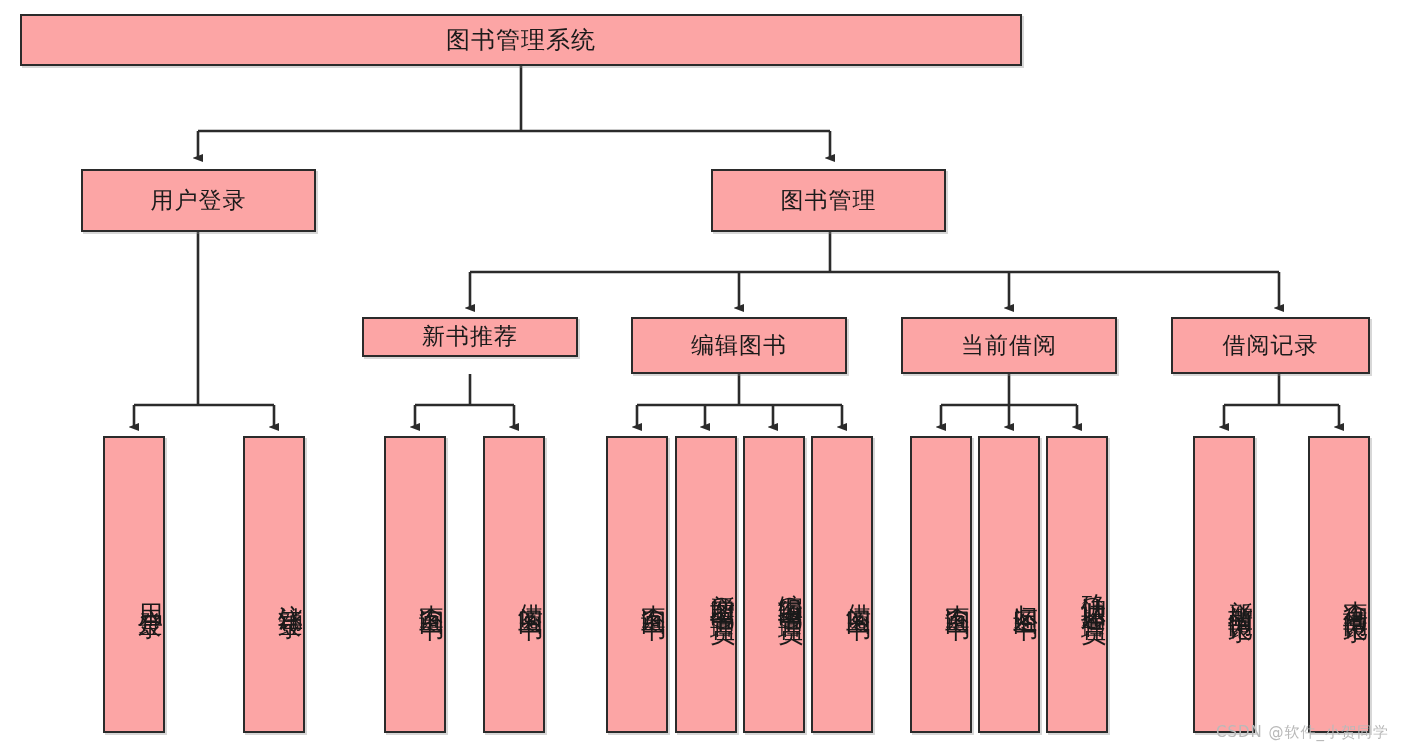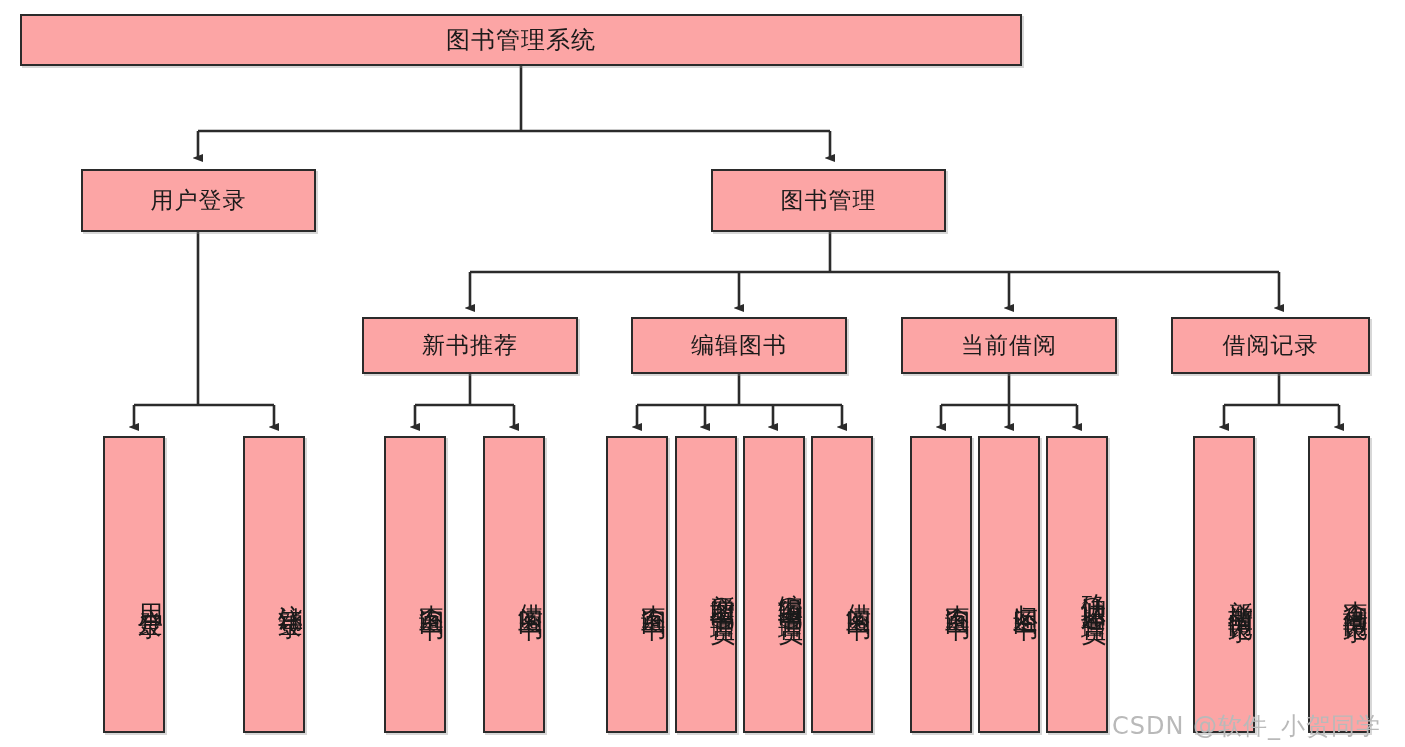--- a/index.html
+++ b/index.html
@@ -54,23 +54,23 @@
     align-items: flex-start;
     justify-content: center;
   }
   .node.v .vlabel {
     writing-mode: vertical-rl;
     text-orientation: upright;
     white-space: nowrap;
   }
   .watermark {
     position: absolute;
-    right: 24px;
+    right: 16px;
     bottom: 5px;
-    font-size: 24px;
+    font-size: 15px;
     color: #b9b9b9;
     letter-spacing: 1px;
     white-space: nowrap;
   }
 </style>
 </head>
 <body>
 
 <div id="canvas">
 
@@ -123,21 +123,21 @@
       <path d="M1339,405 L1339,427" marker-end="url(#arrow)"></path>
     </g>
   </svg>
 
   <div class="node h big" style="left:20px; top:14px; width:1002px; height:52px;">图书管理系统</div>
 
   <div class="node h" style="left:81px; top:169px; width:235px; height:63px;">用户登录</div>
 
   <div class="node h" style="left:711px; top:169px; width:235px; height:63px;">图书管理</div>
 
-  <div class="node h" style="left:362px; top:317px; width:216px; height:57px;">新书推荐</div>
+  <div class="node h" style="left:362px; top:317px; width:216px; height:40px;">新书推荐</div>
 
   <div class="node h" style="left:631px; top:317px; width:216px; height:57px;">编辑图书</div>
 
   <div class="node h" style="left:901px; top:317px; width:216px; height:57px;">当前借阅</div>
 
   <div class="node h" style="left:1171px; top:317px; width:199px; height:57px;text-align:right;">借阅记录</div>
 
   <div class="node v" style="left:103px; top:436px; width:62px; height:297px;">
     <span class="vlabel">用户登录</span>
   </div>

